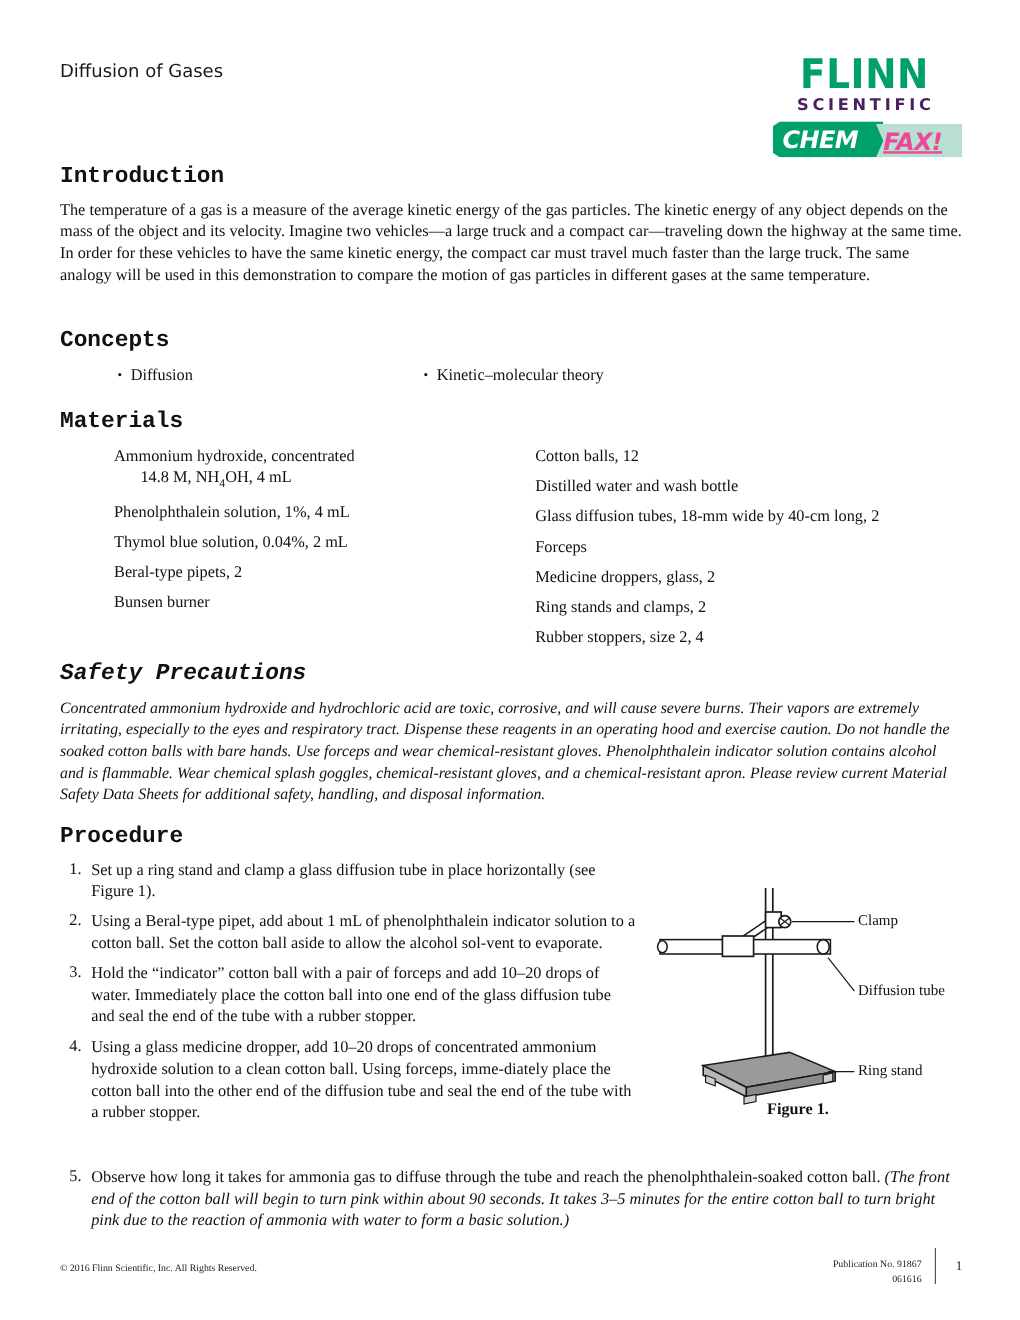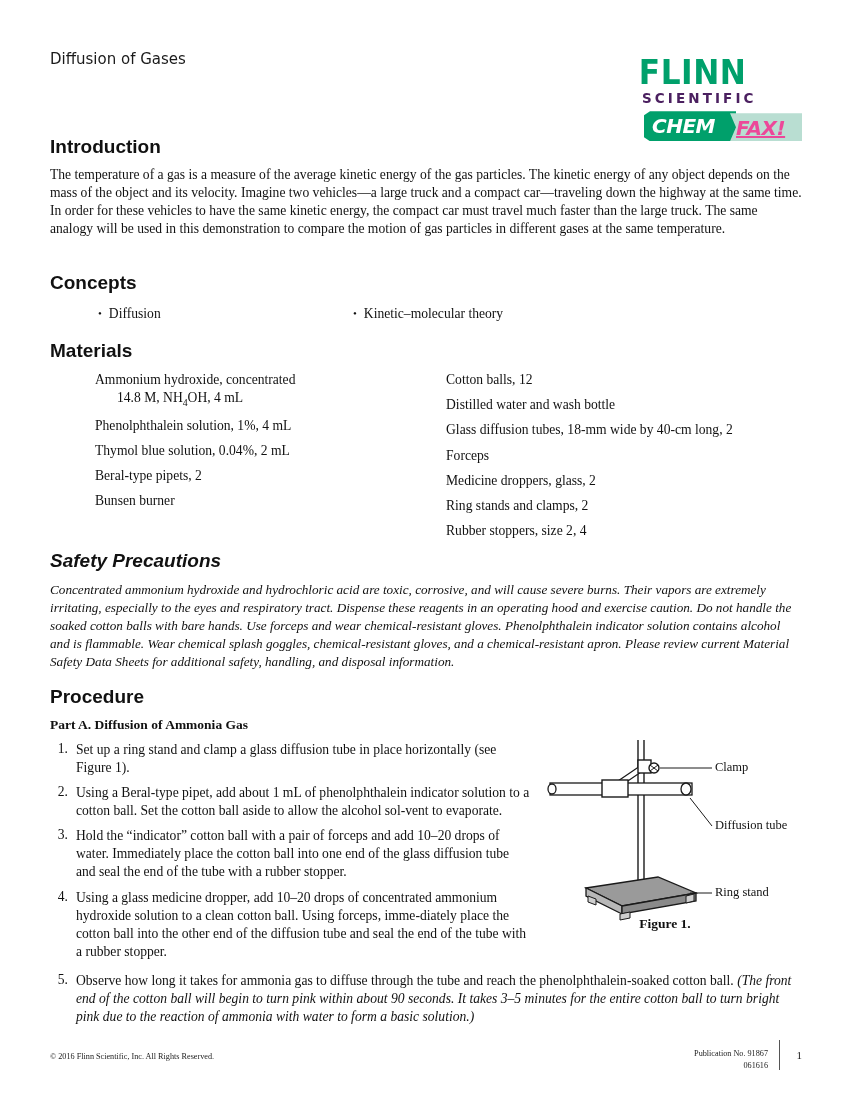--- a/index.html
+++ b/index.html
@@ -41,23 +41,23 @@
     font-size: 15px;
     font-weight: 400;
     color: #1a1a1a;
     margin-top: 6px;
   }
 
   
   .logo {
     position: absolute;
     right: 0px;
-    top: 12px;
+    top: 2px;
     width: 160px;
-    text-align: left;
+    text-align: center;
   }
   .logo-flinn {
     font-family: "DejaVu Sans", sans-serif;
     font-size: 34px;
     font-weight: 700;
     letter-spacing: 0.5px;
     color: #00a06b;
     line-height: 0.95;
     font-stretch: condensed;
     transform: scaleX(1.02);
@@ -112,21 +112,21 @@
     font-weight: 700;
     font-size: 20px;
     color: #ec4899;
     letter-spacing: -0.5px;
     z-index: 3;
     text-decoration: underline;
   }
 
   
   .h-section {
-    font-family: Liberation Sans, sans-serif;
+    font-family: Liberation Mono, monospace;
     font-weight: 700;
     font-size: 19px;
     color: #111;
     margin: 0;
   }
   .h-section.italic {
     font-style: italic;
   }
   .h-sub {
     font-family: "Liberation Serif", serif;
@@ -327,21 +327,20 @@
     </div>
   </div>
 
   <div class="blk" style="left:50px; top:550px; width:752px;">
     <div class="h-section italic">Safety Precautions</div>
     <div class="body-text italic-text" style="margin-top:9px; font-size:13.2px; line-height:1.36;">Concentrated ammonium hydroxide and hydrochloric acid are toxic, corrosive, and will cause severe burns. Their vapors are extremely irritating, especially to the eyes and respiratory tract. Dispense these reagents in an operating hood and exercise caution. Do not handle the soaked cotton balls with bare hands. Use forceps and wear chemical-resistant gloves. Phenolphthalein indicator solution contains alcohol and is flammable. Wear chemical splash goggles, chemical-resistant gloves, and a chemical-resistant apron. Please review current Material Safety Data Sheets for additional safety, handling, and disposal information.</div>
   </div>
 
   <div class="blk" style="left:50px; top:686px; width:480px;">
     <div class="h-section">Procedure</div>
-    <div class="h-sub" style="margin-top:9px;">Part A.  Diffusion of Ammonia Gas</div>
 
     <div class="steps">
       <div class="step">
         <div class="step-num">1.</div>
         <div class="step-text">Set up a ring stand and clamp a glass diffusion tube in place horizontally (see Figure 1).</div>
       </div>
       <div class="step">
         <div class="step-num">2.</div>
         <div class="step-text">Using a Beral-type pipet, add about 1 mL of phenolphthalein indicator solution to a cotton ball. Set the cotton ball aside to allow the alcohol sol-vent to evaporate.</div>
       </div>

